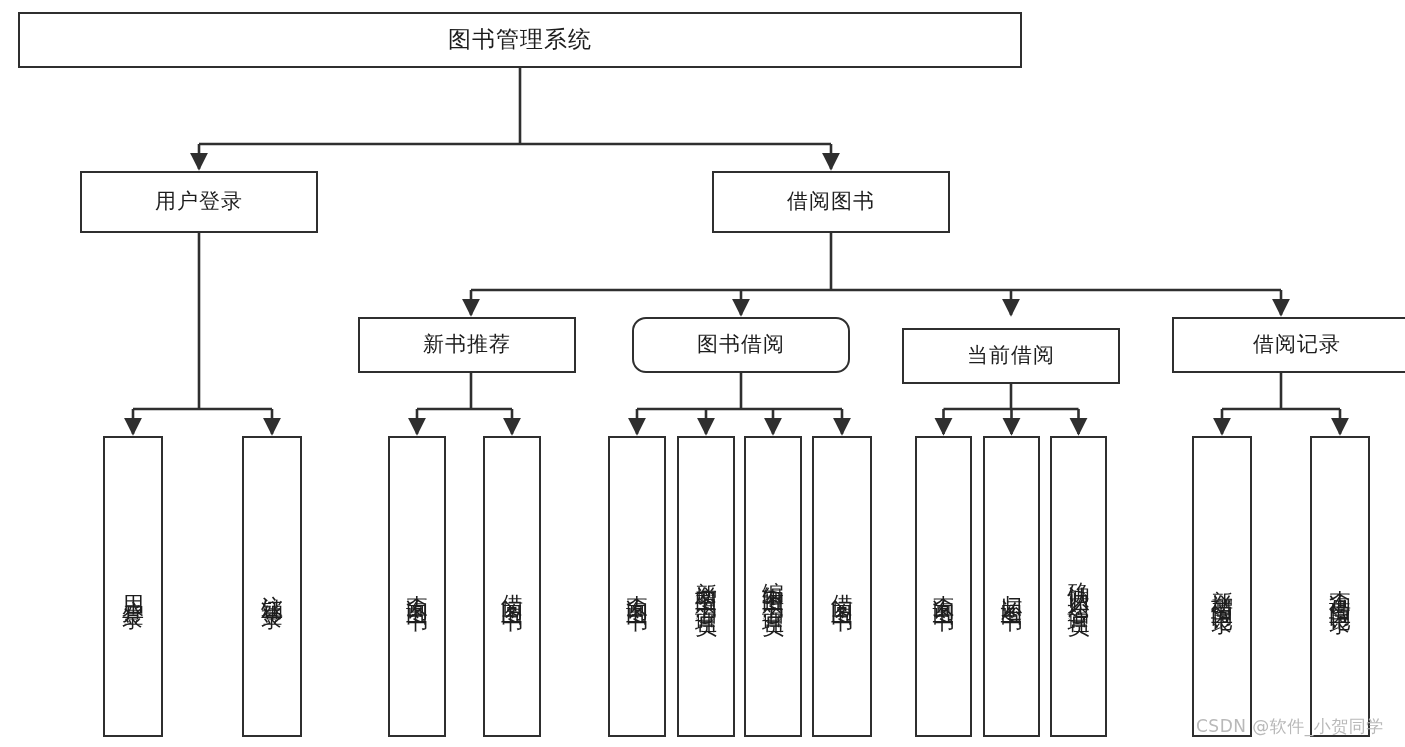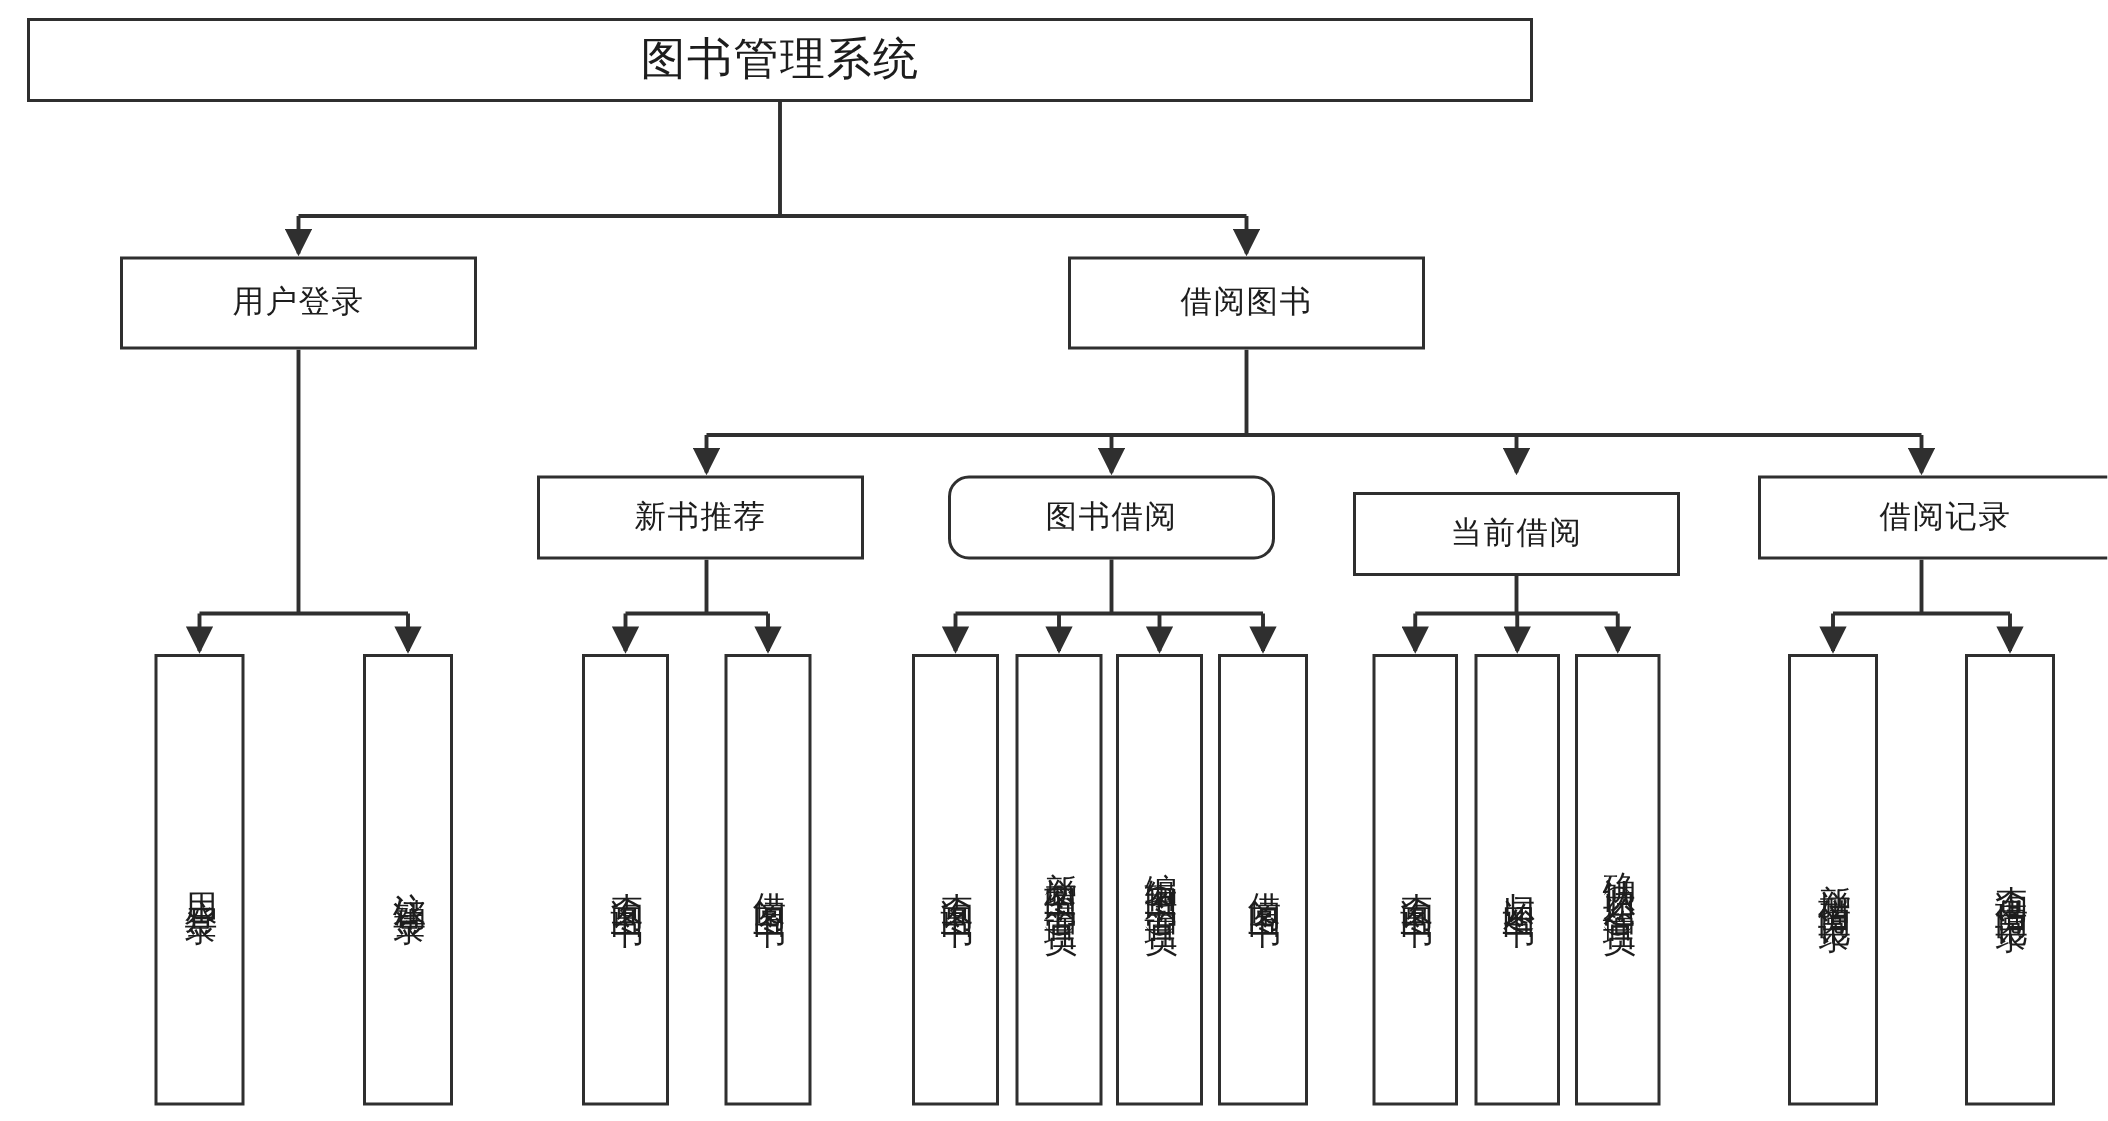--- a/index.html
+++ b/index.html
@@ -41,21 +41,21 @@
     text-align: center;
     line-height: 1.12;
   }
   
   .node.horiz .lbl {
     font-size: 21px;
     letter-spacing: 1px;
     white-space: nowrap;
   }
   .node.root .lbl {
-    font-size: 30px;
+    font-size: 23px;
   }
   
   .node.vert {
     align-items: center;
     justify-content: center;
   }
   .node.vert .lbl {
     writing-mode: vertical-rl;
     text-orientation: upright;
     font-size: 22px;
@@ -174,13 +174,14 @@
       <div class="node vert" style="left: 1050px; top: 436px; width: 57px; height: 301px;">
         <span class="lbl">确认归还（管理员）</span>
       </div>
       <div class="node vert" style="left: 1192px; top: 436px; width: 60px; height: 301px;">
         <span class="lbl">新增借阅记录</span>
       </div>
       <div class="node vert" style="left: 1310px; top: 436px; width: 60px; height: 301px;">
         <span class="lbl">查询借阅记录</span>
       </div>
     </div>
+  <div class="watermark" style="left:1196px; top:715px;">CSDN @软件_小贺同学</div>
 </div>
 
 </body></html>

